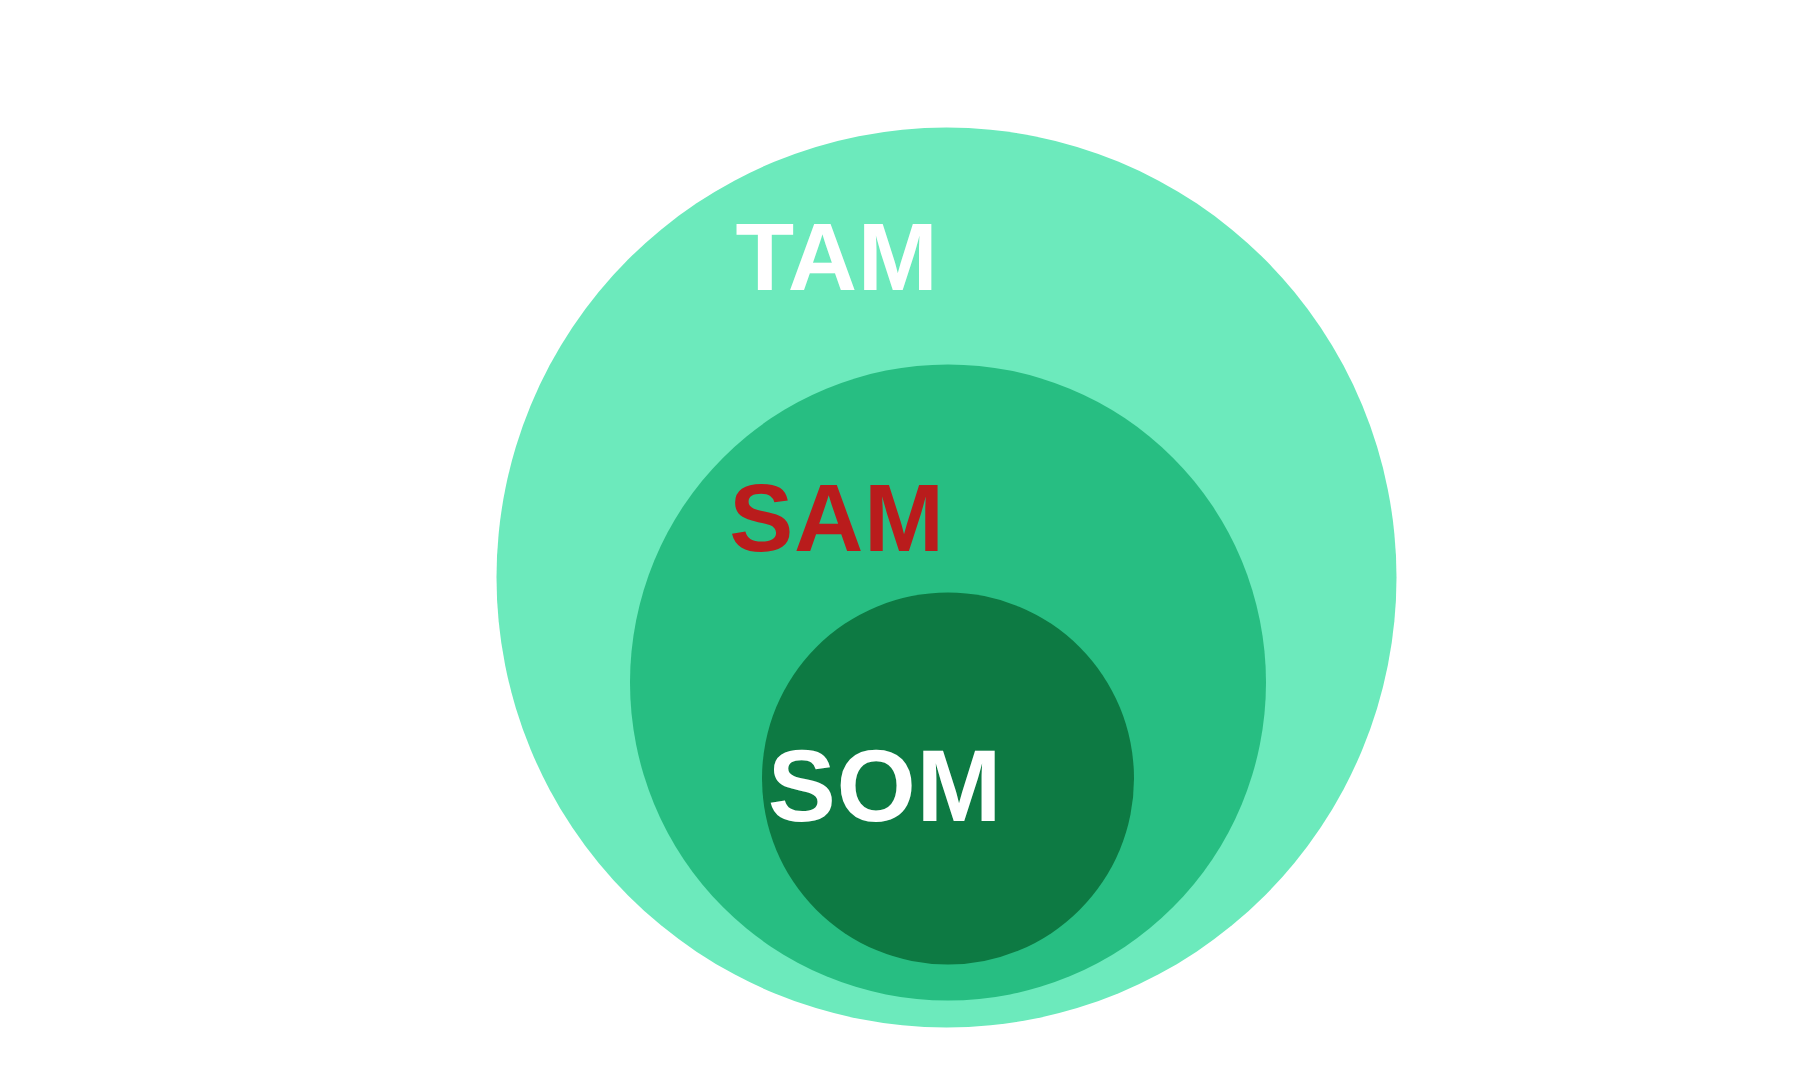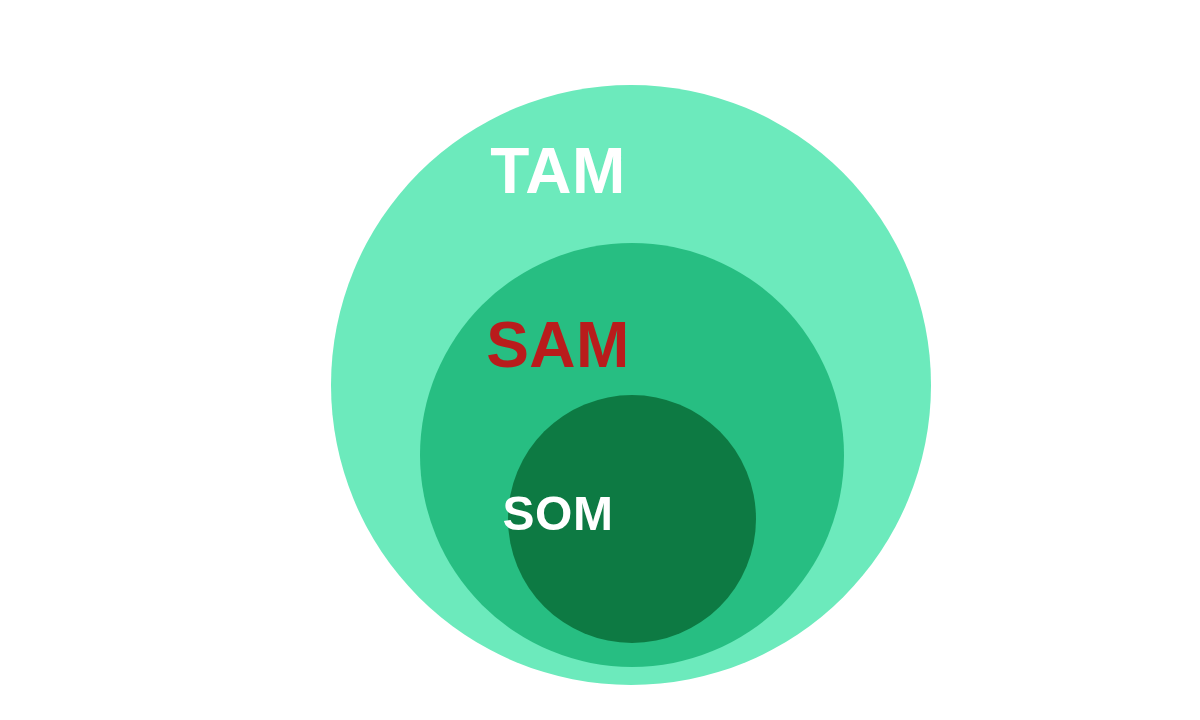--- a/index.html
+++ b/index.html
@@ -77,15 +77,15 @@
   <div class="market-circle" id="circle-tam" style="background: rgb(108, 234, 188); width: 600px; height: 600px; left: 331px; top: 85px;"></div>
 
   <div class="market-circle" id="circle-sam" style="background: rgb(39, 190, 130); width: 424px; height: 424px; left: 420px; top: 243px;"></div>
 
   <div class="market-circle" id="circle-som" style="background: rgb(13, 122, 67); width: 248px; height: 248px; left: 508px; top: 395px;"></div>
 
   <div class="market-label" id="label-tam" style="font-size: 64px; color: rgb(255, 255, 255); top: 139px;">TAM</div>
 
   <div class="market-label" id="label-sam" style="font-size: 64px; color: #b91c1c; top: 313px;">SAM</div>
 
-  <div class="market-label" id="label-som" style="font-size: 48px; color: rgb(255, 255, 255); top: 490px;">SOM</div>
+  <div class="market-label" id="label-som" style="font-size: 68px; color: rgb(255, 255, 255); top: 490px; margin-left: 32px;">SOM</div>
 
 </div>
 
 </body></html>

